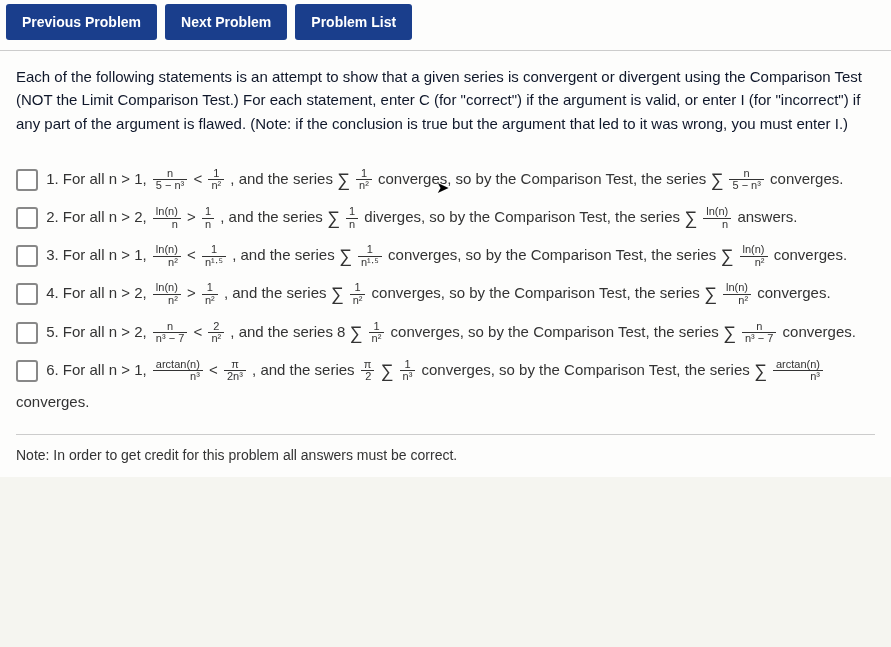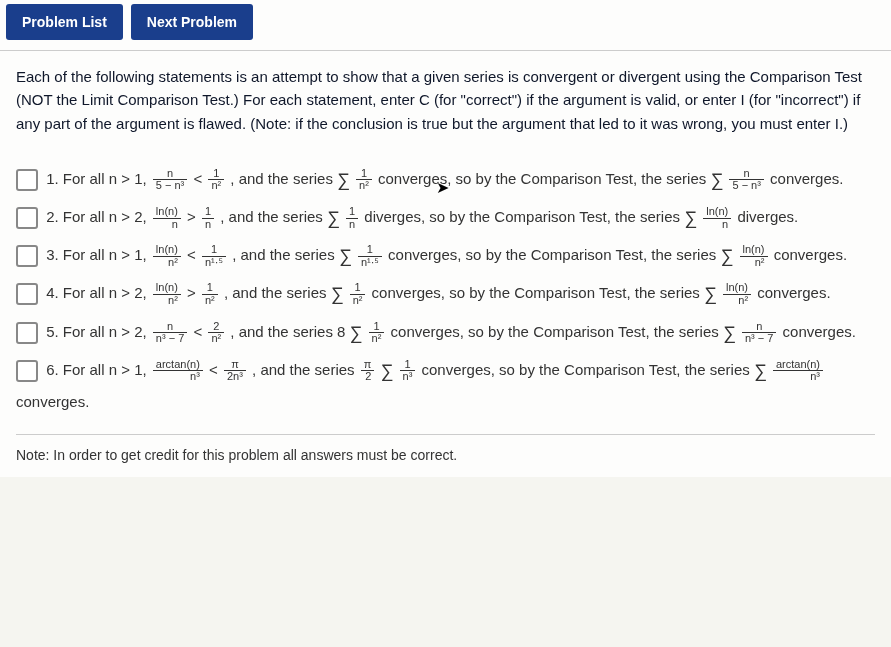--- a/index.html
+++ b/index.html
@@ -93,22 +93,23 @@
     position: absolute;
     font-size: 16px;
     color: #000;
     pointer-events: none;
   }
 </style>
 </head>
 <body>
 
 <div class="nav-bar">
+  <button class="nav-btn">Previous Problem</button>
+  <button class="nav-btn">Next Problem</button>
   <button class="nav-btn">Problem List</button>
-  <button class="nav-btn">Next Problem</button>
 </div>
 
 <div class="content">
 
   <div class="instructions">Each of the following statements is an attempt to show that a given series is convergent or divergent using the Comparison Test (NOT the Limit Comparison Test.) For each statement, enter C (for "correct") if the argument is valid, or enter I (for "incorrect") if any part of the argument is flawed. (Note: if the conclusion is true but the argument that led to it was wrong, you must enter I.)</div>
 
   <div class="cursor" style="left:436px; top:178px;">➤</div>
 
   <div class="problems">
 
@@ -134,21 +135,21 @@
       <span>For all n &gt; 2,</span>
       <span class="frac"><span class="num">ln(n)</span><span class="den">n</span></span>
       <span>&gt;</span>
       <span class="frac"><span class="num">1</span><span class="den">n</span></span>
       <span>, and the series</span>
       <span class="sum">∑</span>
       <span class="frac"><span class="num">1</span><span class="den">n</span></span>
       <span>diverges, so by the Comparison Test, the series</span>
       <span class="sum">∑</span>
       <span class="frac"><span class="num">ln(n)</span><span class="den">n</span></span>
-      <span>diverges.</span>
+      <span>answers.</span>
     </div>
 
     <div class="problem">
       <input class="answer-box" style="">
       <span>3.</span>
       <span>For all n &gt; 1,</span>
       <span class="frac"><span class="num">ln(n)</span><span class="den">n²</span></span>
       <span>&lt;</span>
       <span class="frac"><span class="num">1</span><span class="den">n¹·⁵</span></span>
       <span>, and the series</span>

